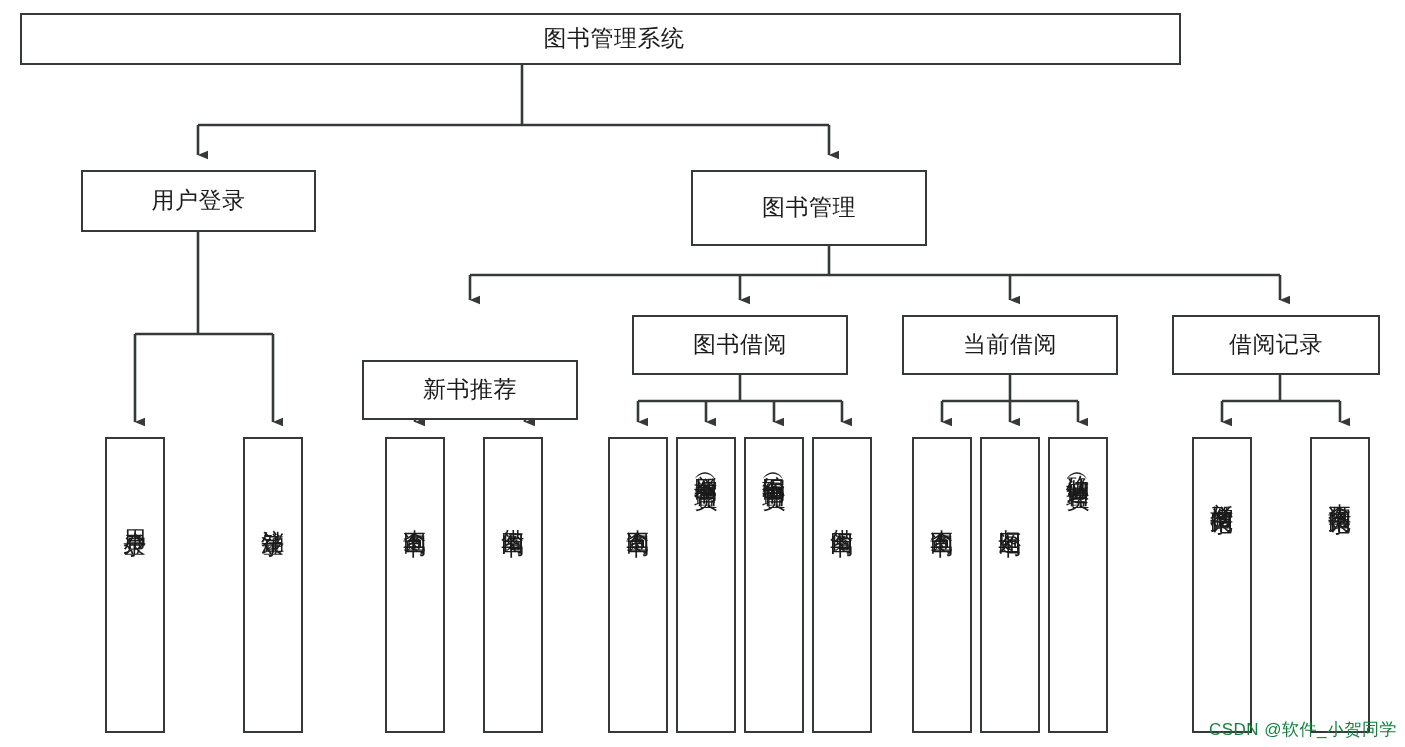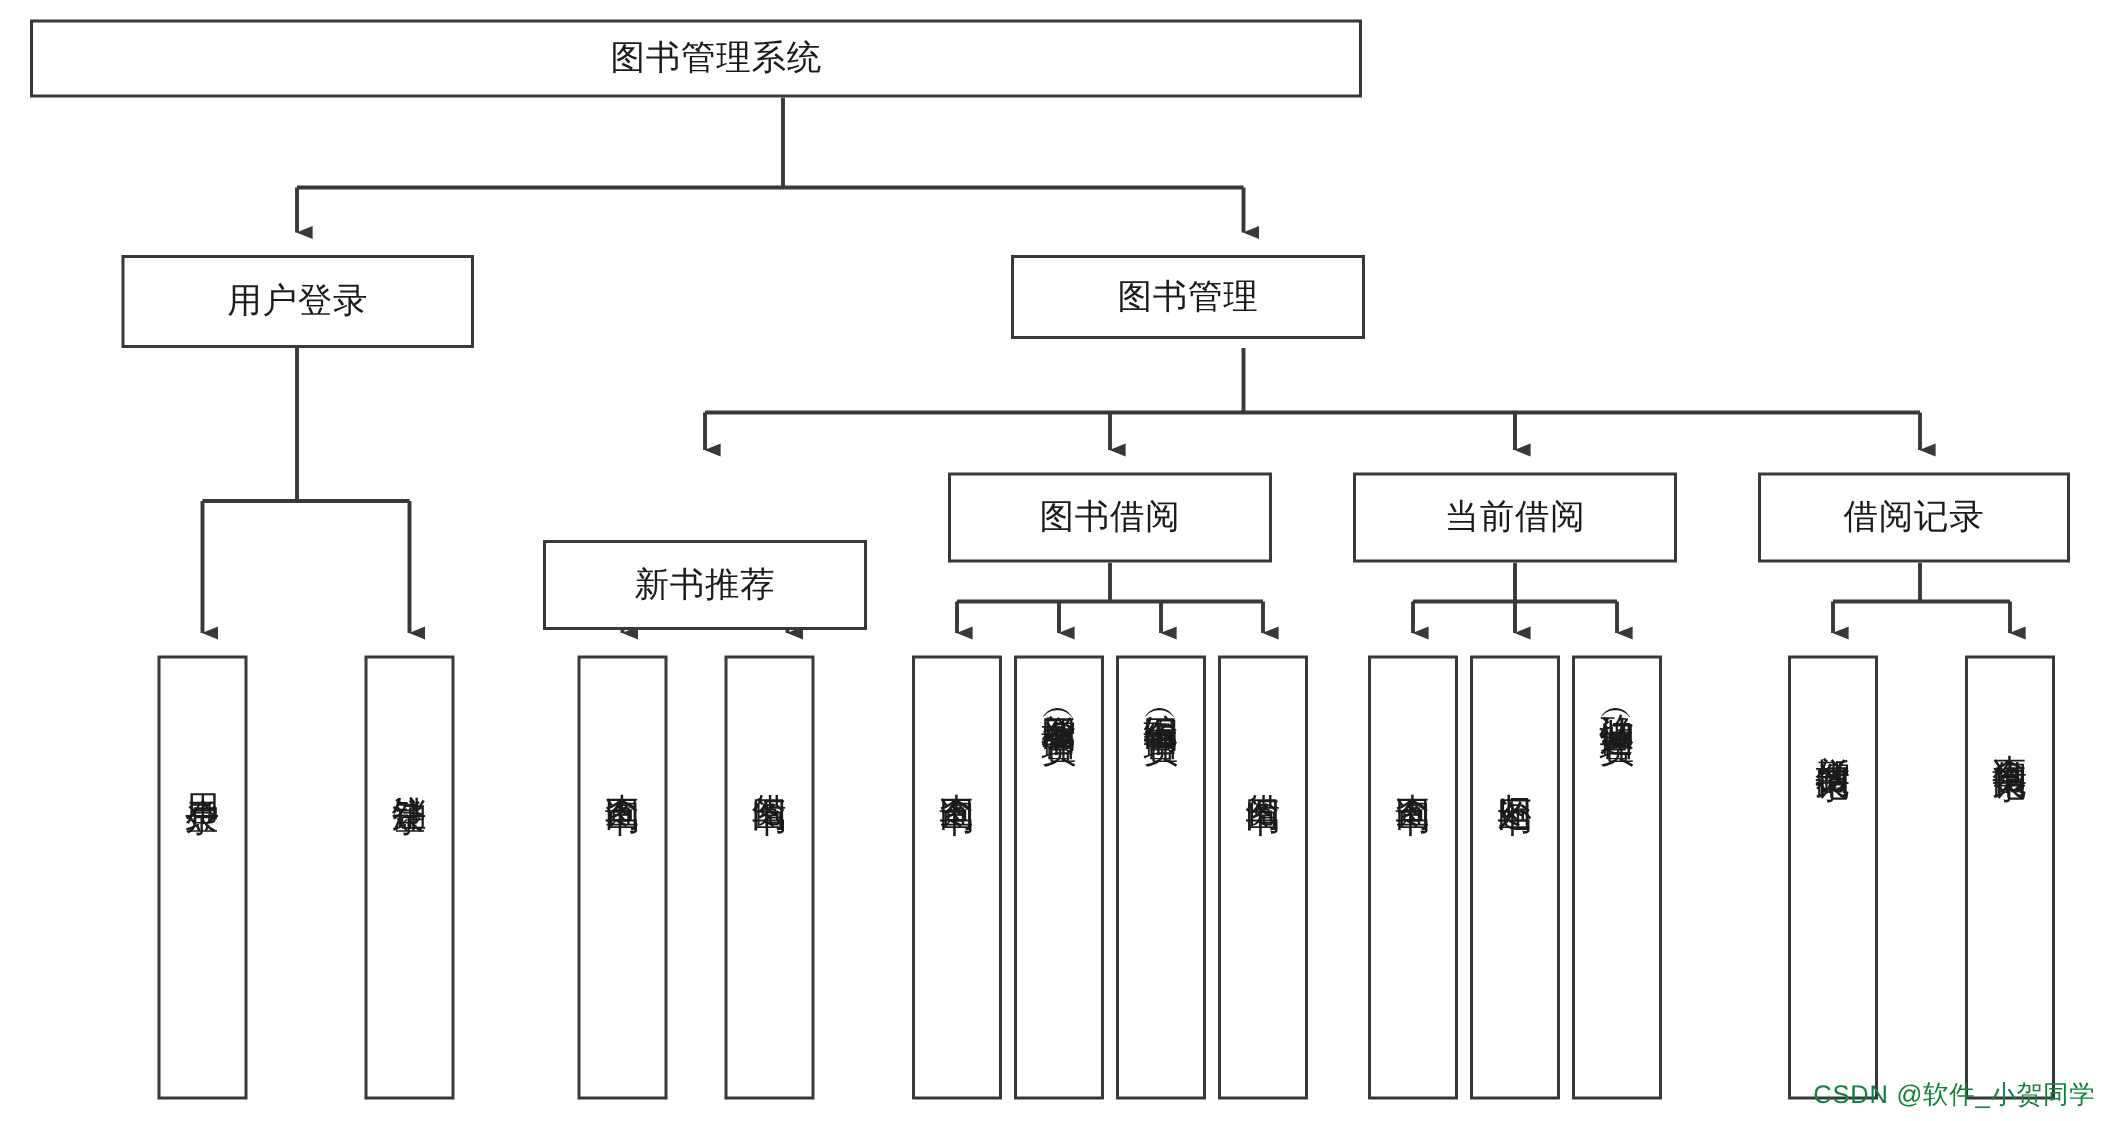--- a/index.html
+++ b/index.html
@@ -129,28 +129,28 @@
       <path d="M1010,401 L1010,422" marker-end="url(#arw)"></path>
       <path d="M1078,401 L1078,422" marker-end="url(#arw)"></path>
 
       <path d="M1280,375 L1280,401"></path>
       <path d="M1222,401 L1340,401"></path>
       <path d="M1222,401 L1222,422" marker-end="url(#arw)"></path>
       <path d="M1340,401 L1340,422" marker-end="url(#arw)"></path>
     </g>
   </svg>
 
-  <div class="node root" style="left:20px;top:13px;width:888px;height:52px;padding-left:27px;">
+  <div class="node root" style="left:20px;top:13px;width:1161px;height:52px;padding-left:27px;">
     <span class="node-label">图书管理系统</span>
   </div>
 
   <div class="node horiz" style="left:81px;top:170px;width:235px;height:62px;">
     <span class="node-label">用户登录</span>
   </div>
-  <div class="node horiz" style="left:674px;top:170px;width:236px;height:56px;">
+  <div class="node horiz" style="left:691px;top:170px;width:236px;height:76px;">
     <span class="node-label">图书管理</span>
   </div>
 
   <div class="node horiz" style="left:362px;top:315px;width:216px;height:60px;margin-top:45px;">
     <span class="node-label">新书推荐</span>
   </div>
   <div class="node horiz" style="left:632px;top:315px;width:216px;height:60px;">
     <span class="node-label">图书借阅</span>
   </div>
   <div class="node horiz" style="left:902px;top:315px;width:216px;height:60px;">

